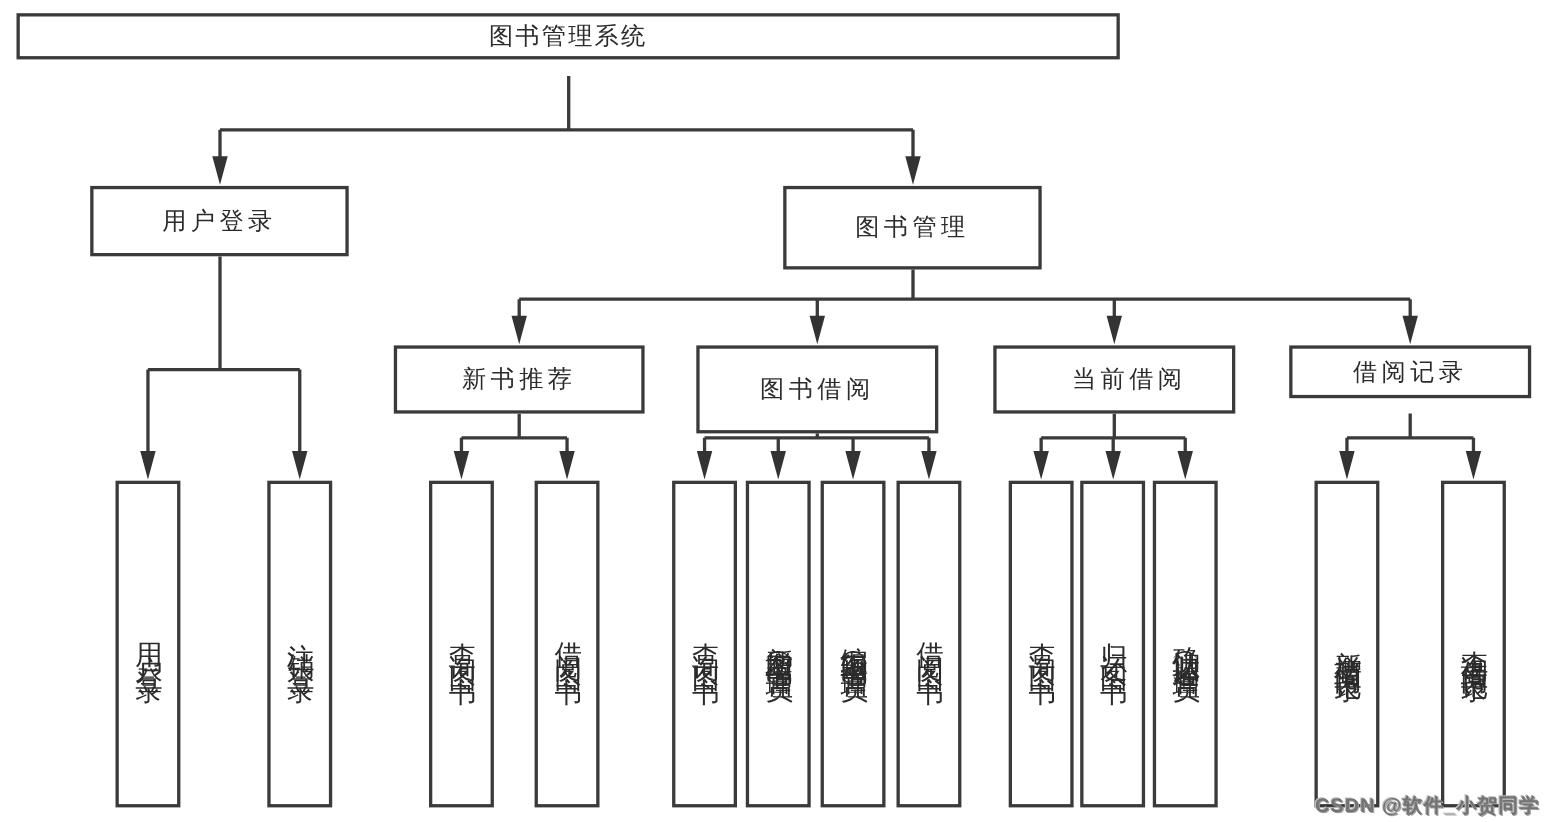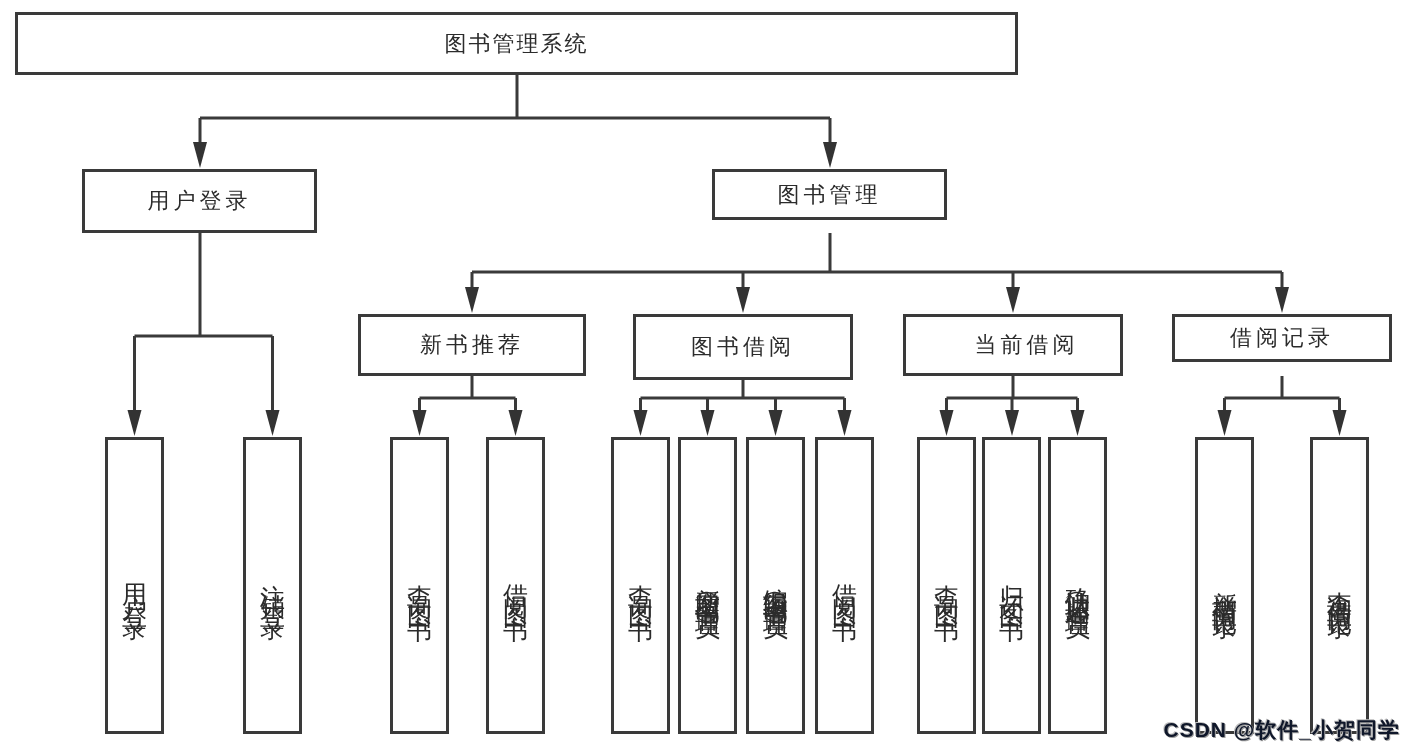--- a/index.html
+++ b/index.html
@@ -53,24 +53,24 @@
     color: #2b2b2b;
     line-height: 1;
   }
   .vbox.ls-mid .vtext  { letter-spacing: 5px; }
   .vbox.ls-tight .vtext { letter-spacing: 4px; }
   #watermark {
     position: absolute;
     right: 5px;
     bottom: 3px;
     z-index: 3;
-    font-size: 21px;
+    font-size: 18px;
     font-weight: bold;
     letter-spacing: 1px;
-    color: #0f172a;
+    color: #737373;
     text-shadow: 1px 1px 0 #9f9f9f, -1px -1px 0 #bdbdbd;
     white-space: nowrap;
   }
 </style>
 </head>
 <body>
 
 <div id="stage">
 
   <svg id="connectors" viewBox="0 0 1405 747" xmlns="http://www.w3.org/2000/svg">
@@ -99,35 +99,35 @@
       <polygon points="768.5,410 782.5,410 775.5,436"></polygon>
       <polygon points="837.5,410 851.5,410 844.5,436"></polygon>
       <polygon points="939.5,410 953.5,410 946.5,436"></polygon>
       <polygon points="1005,410 1019,410 1012,436"></polygon>
       <polygon points="1070.5,410 1084.5,410 1077.5,436"></polygon>
       <polygon points="1217.5,410 1231.5,410 1224.5,436"></polygon>
       <polygon points="1332.5,410 1346.5,410 1339.5,436"></polygon>
     </g>
   </svg>
 
-  <div class="hbox root-box" style="left:15px; top:12px; width:1003px; height:63px;">
+  <div class="hbox root-box" style="left:15px; top:12px; width:1003px; height:42px;">
     <span>图书管理系统</span>
   </div>
 
   <div class="hbox" style="left:82px; top:169px; width:235px; height:64px;">
     <span>用户登录</span>
   </div>
-  <div class="hbox" style="left:712px; top:169px; width:235px; height:51px;">
+  <div class="hbox" style="left:712px; top:169px; width:235px; height:76px;">
     <span>图书管理</span>
   </div>
 
   <div class="hbox" style="left:358px; top:314px; width:228px; height:62px;">
     <span>新书推荐</span>
   </div>
-  <div class="hbox" style="left:633px; top:314px; width:220px; height:66px;">
+  <div class="hbox" style="left:633px; top:314px; width:220px; height:80px;">
     <span>图书借阅</span>
   </div>
   <div class="hbox" style="left:903px; top:314px; width:220px; height:62px;padding-left:27px;">
     <span>当前借阅</span>
   </div>
   <div class="hbox" style="left:1172px; top:314px; width:220px; height:48px;">
     <span>借阅记录</span>
   </div>
 
   <div class="vbox" style="left:105px;">

